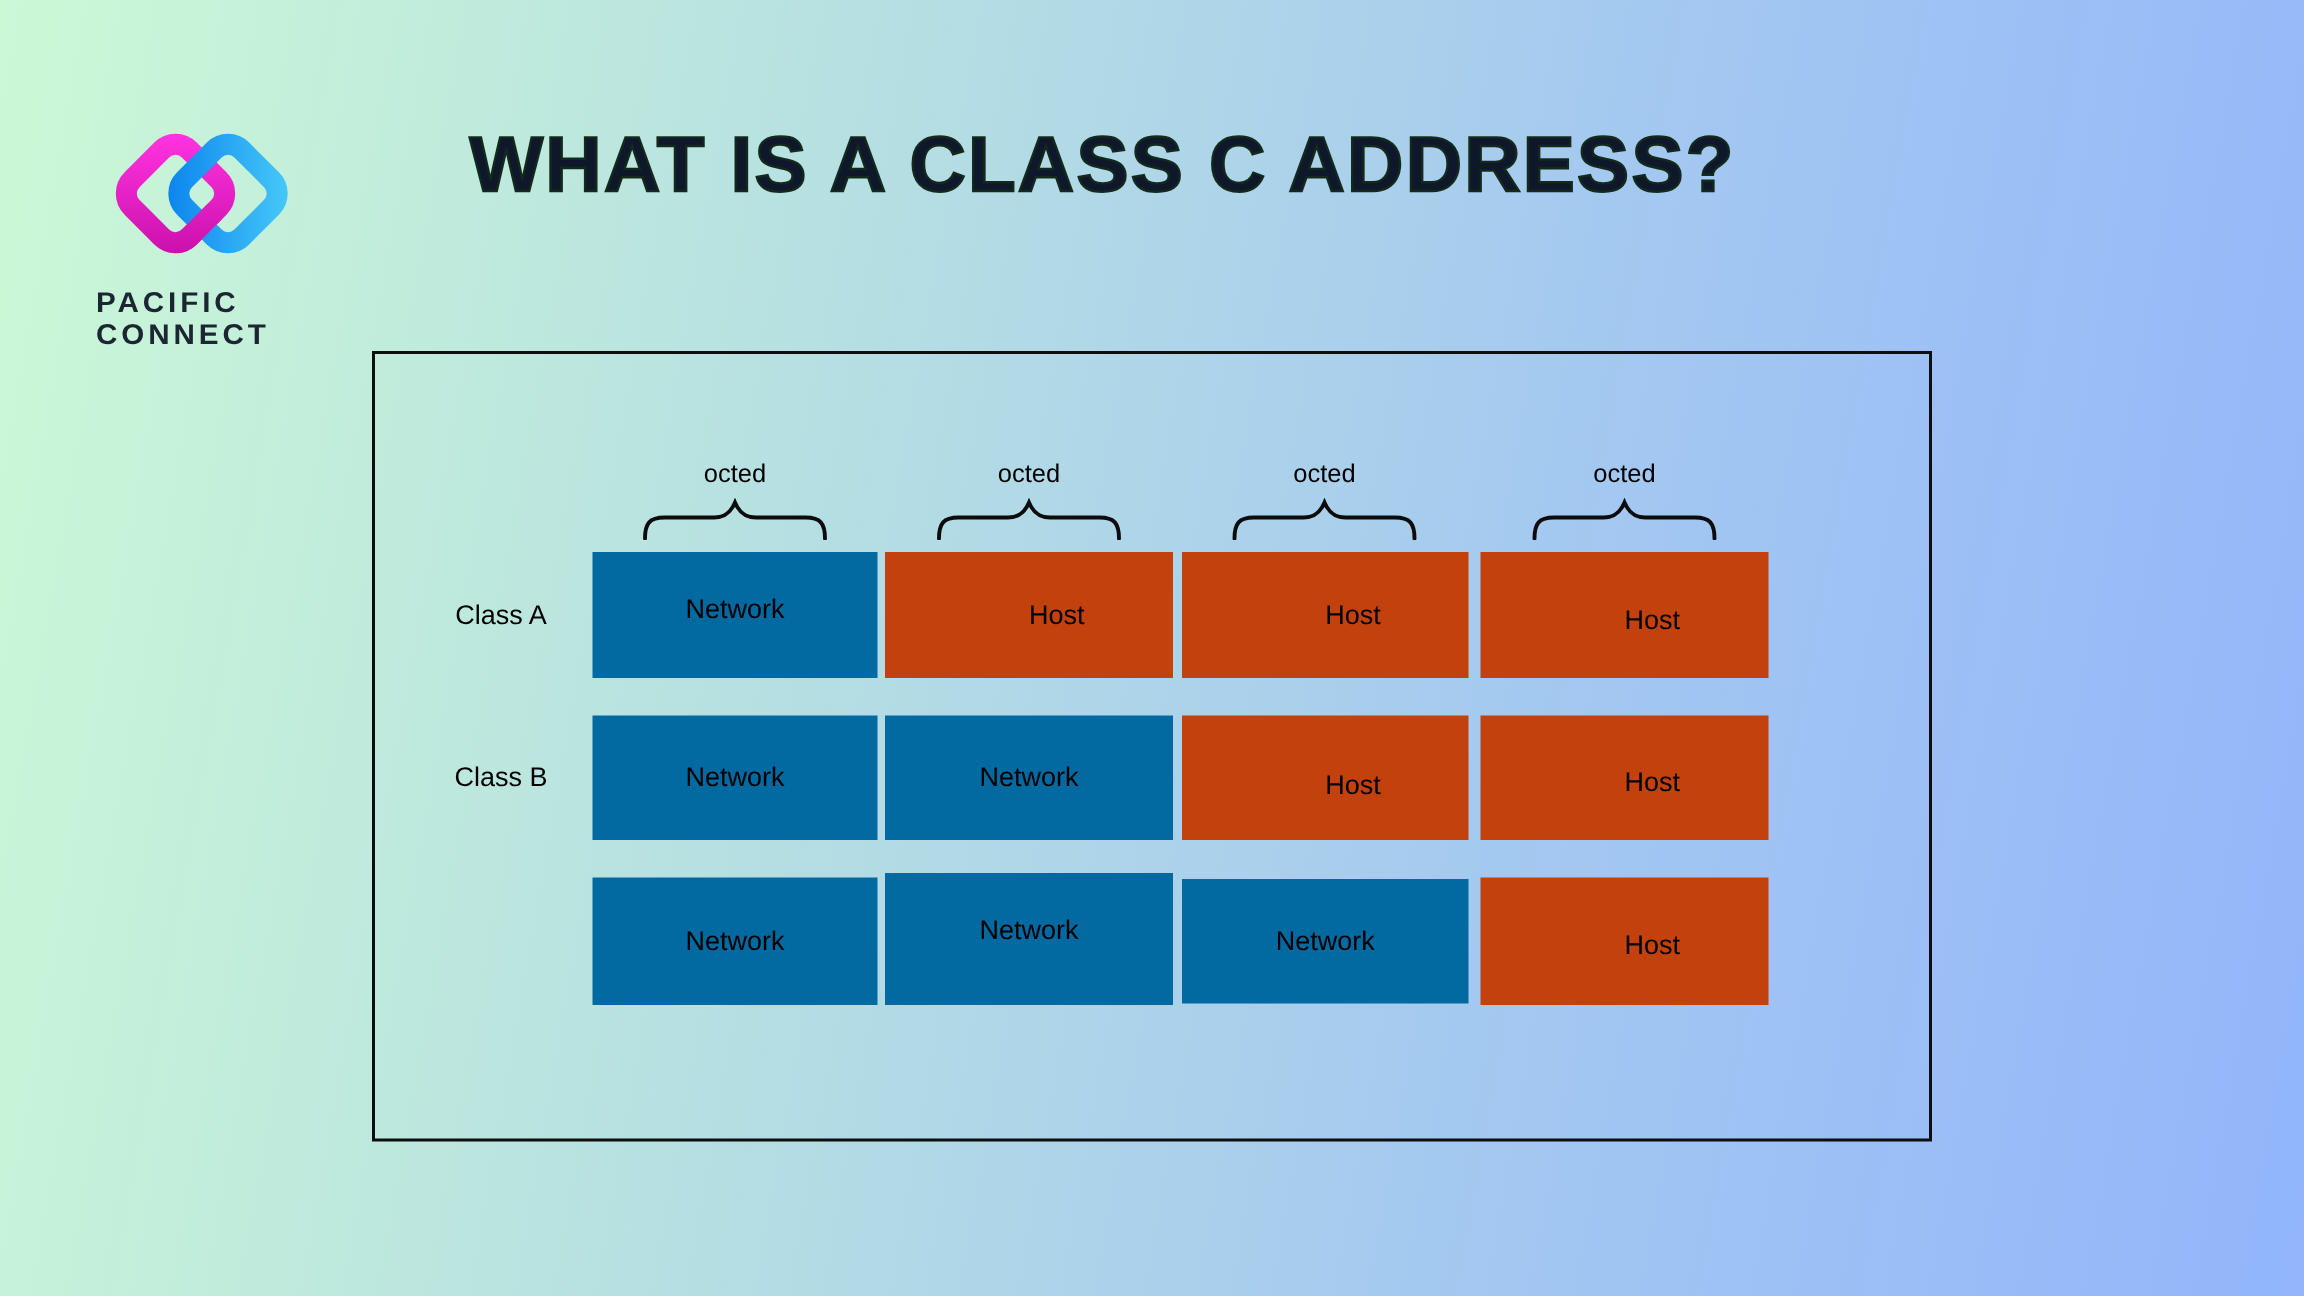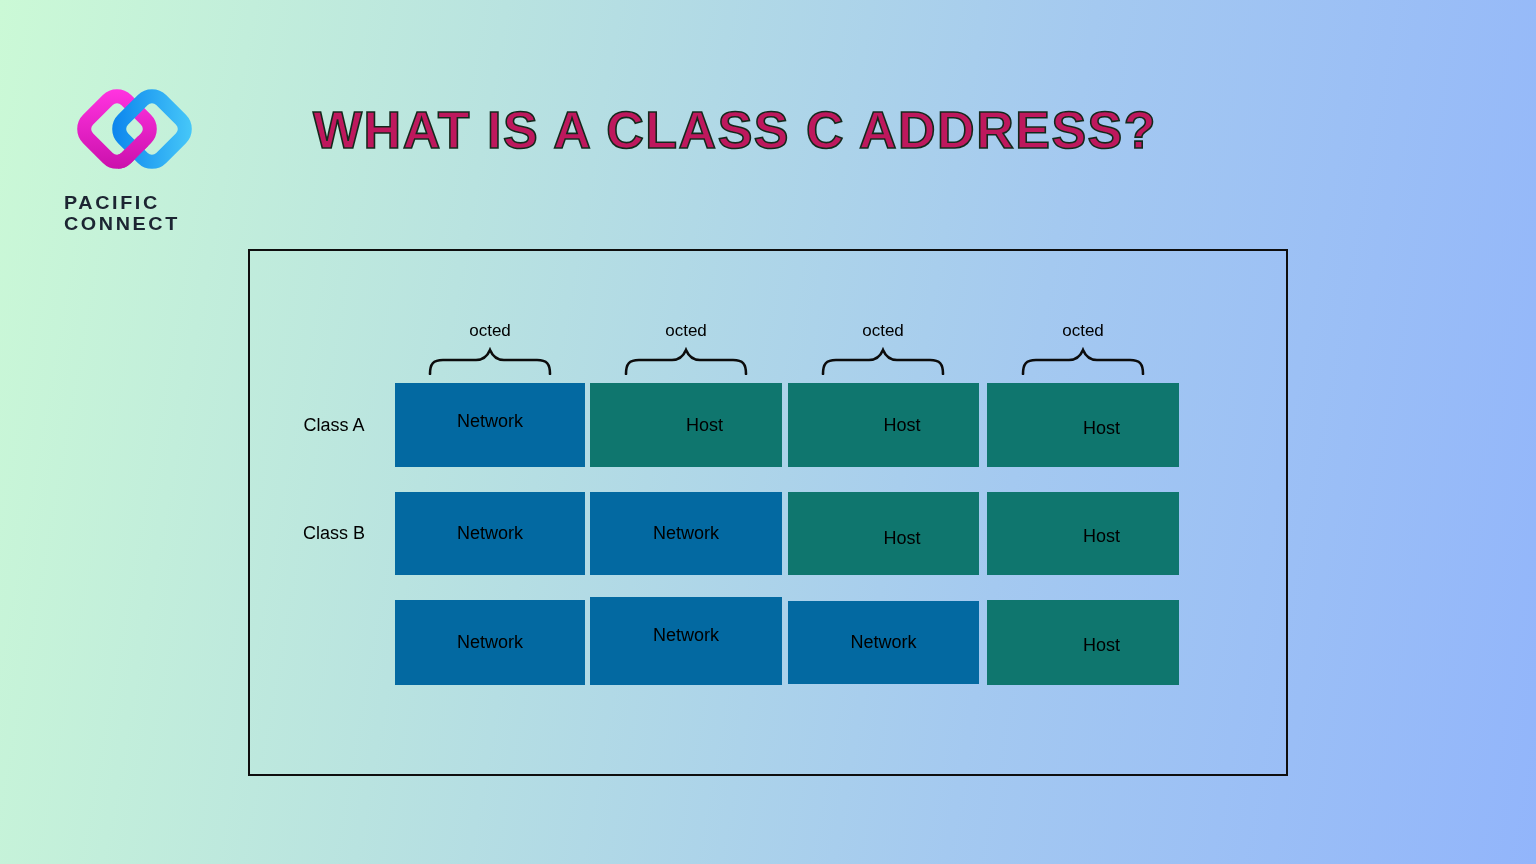--- a/index.html
+++ b/index.html
@@ -21,32 +21,32 @@
     font-size: 19px;
     line-height: 21px;
     letter-spacing: 2.5px;
     transform: scaleX(1.04);
     transform-origin: left;
     white-space: nowrap;
   }
 
   
   .page-title {
-    position: absolute; left: 313px; top: 100px;
+    position: absolute; left: 313px; top: 80px;
     font-size: 52px;
     font-weight: bold;
     letter-spacing: 1.5px;
-    color: #be185d;
+    color: #0f172a;
     -webkit-text-stroke: 1.6px #13291c;
     white-space: nowrap;
   }
 
   
   .panel {
-    position: absolute; left: 248px; top: 249px;
+    position: absolute; left: 248px; top: 234px;
     width: 1040px; height: 527px;
     border: 2px solid #0e0e0e;
     box-sizing: border-box;
   }
 
   .octet-col { position: absolute; width: 126px; text-align: center; top: 70px; }
   .octet-col .octet-label {
     font-size: 17px; color: #000; display: block; margin-bottom: 6px;
   }
   .octet-col svg { display: block; }
@@ -57,21 +57,21 @@
     font-size: 18px; color: #000;
   }
 
   .cell {
     position: absolute;
     display: flex; align-items: center; justify-content: center;
     font-size: 18px; color: #000;
     box-sizing: border-box;
   }
   .cell.network { background: #0369a1; }
-  .cell.host    { background: #0f766e; padding-left: 37px; }
+  .cell.host    { background: #c2410c; padding-left: 37px; }
 
   
   .c1 { left: 145px; width: 190px; }
   .c2 { left: 340px; width: 192px; }
   .c3 { left: 538px; width: 191px; }
   .c4 { left: 737px; width: 192px; }
 
   .rA { top: 132px; height: 84px; }
   .rB { top: 241px; height: 83px; }
   .rC { top: 349px; height: 85px; }

